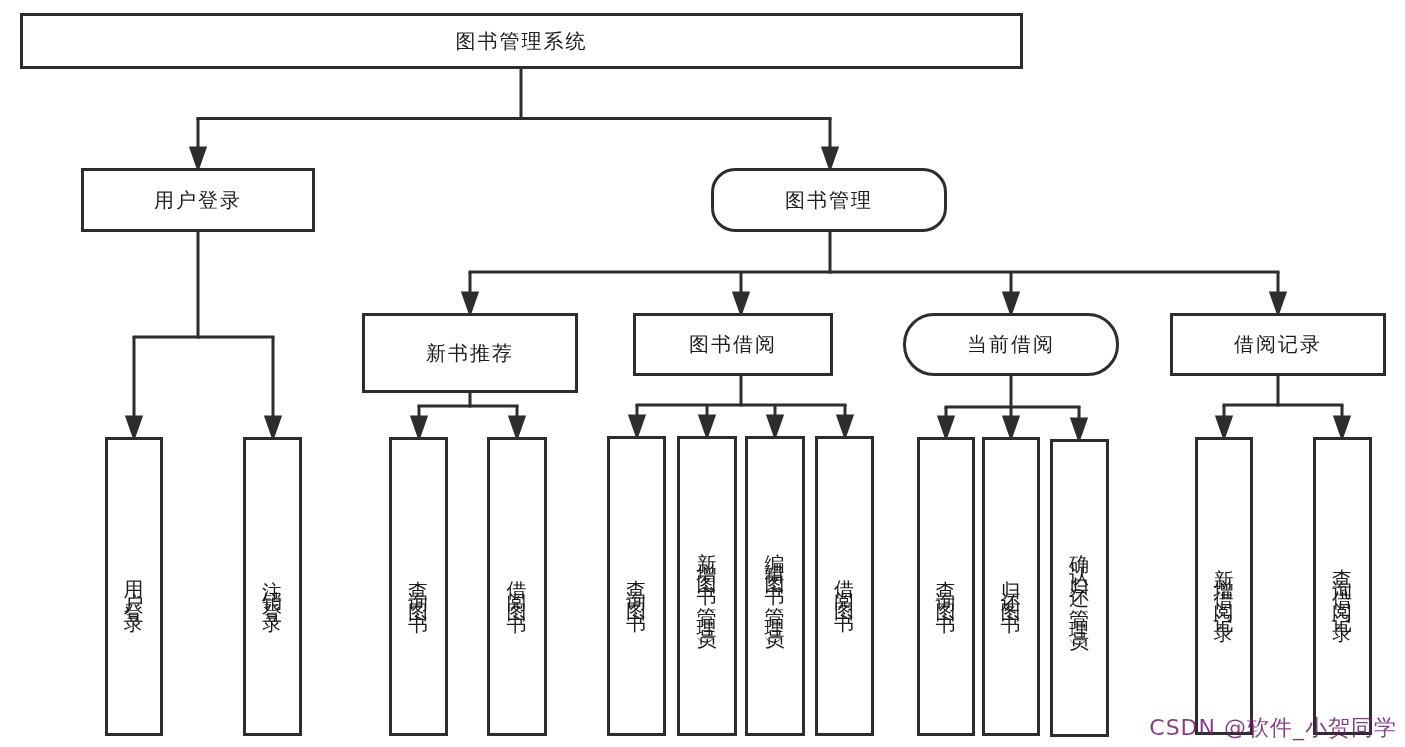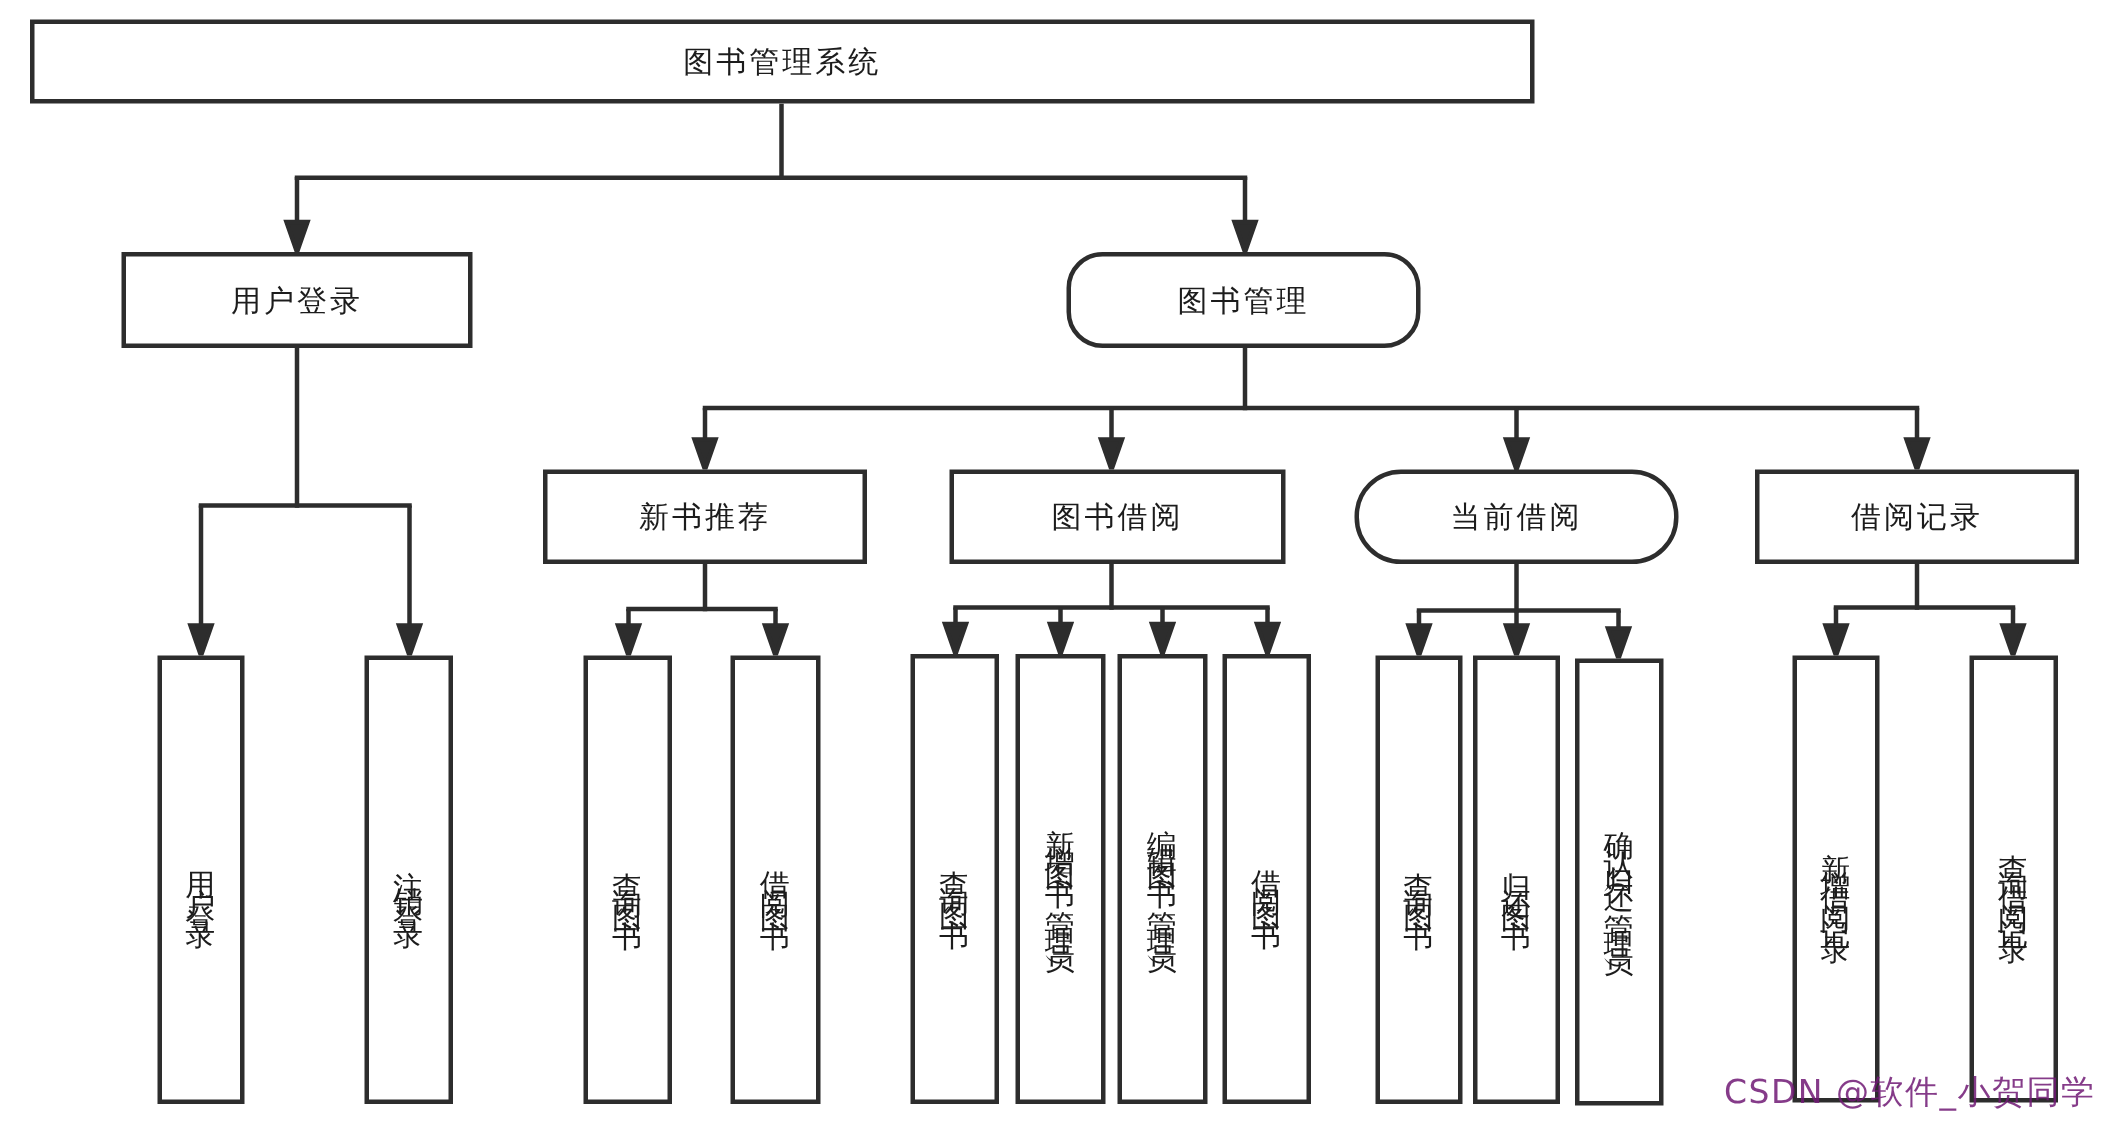--- a/index.html
+++ b/index.html
@@ -88,24 +88,24 @@
     <span>图书管理系统</span>
   </div>
 
   <div class="box hbox" style="left:81px;top:168px;width:234px;height:64px;">
     <span>用户登录</span>
   </div>
   <div class="box hbox" style="left:711px;top:168px;width:236px;height:64px;border-radius:24px;">
     <span>图书管理</span>
   </div>
 
-  <div class="box hbox" style="left:362px;top:313px;width:216px;height:63px;">
+  <div class="box hbox" style="left:362px;top:313px;width:216px;height:80px;">
     <span>新书推荐</span>
   </div>
-  <div class="box hbox" style="left:633px;top:313px;width:224px;height:63px;">
+  <div class="box hbox" style="left:633px;top:313px;width:200px;height:63px;">
     <span>图书借阅</span>
   </div>
   <div class="box hbox" style="left:903px;top:313px;width:216px;height:63px;border-radius:31px;">
     <span>当前借阅</span>
   </div>
   <div class="box hbox" style="left:1170px;top:313px;width:216px;height:63px;text-align:center;">
     <span>借阅记录</span>
   </div>
 
   <div class="box vbox" style="left:105px;top:437px;width:58px;height:299px;">

